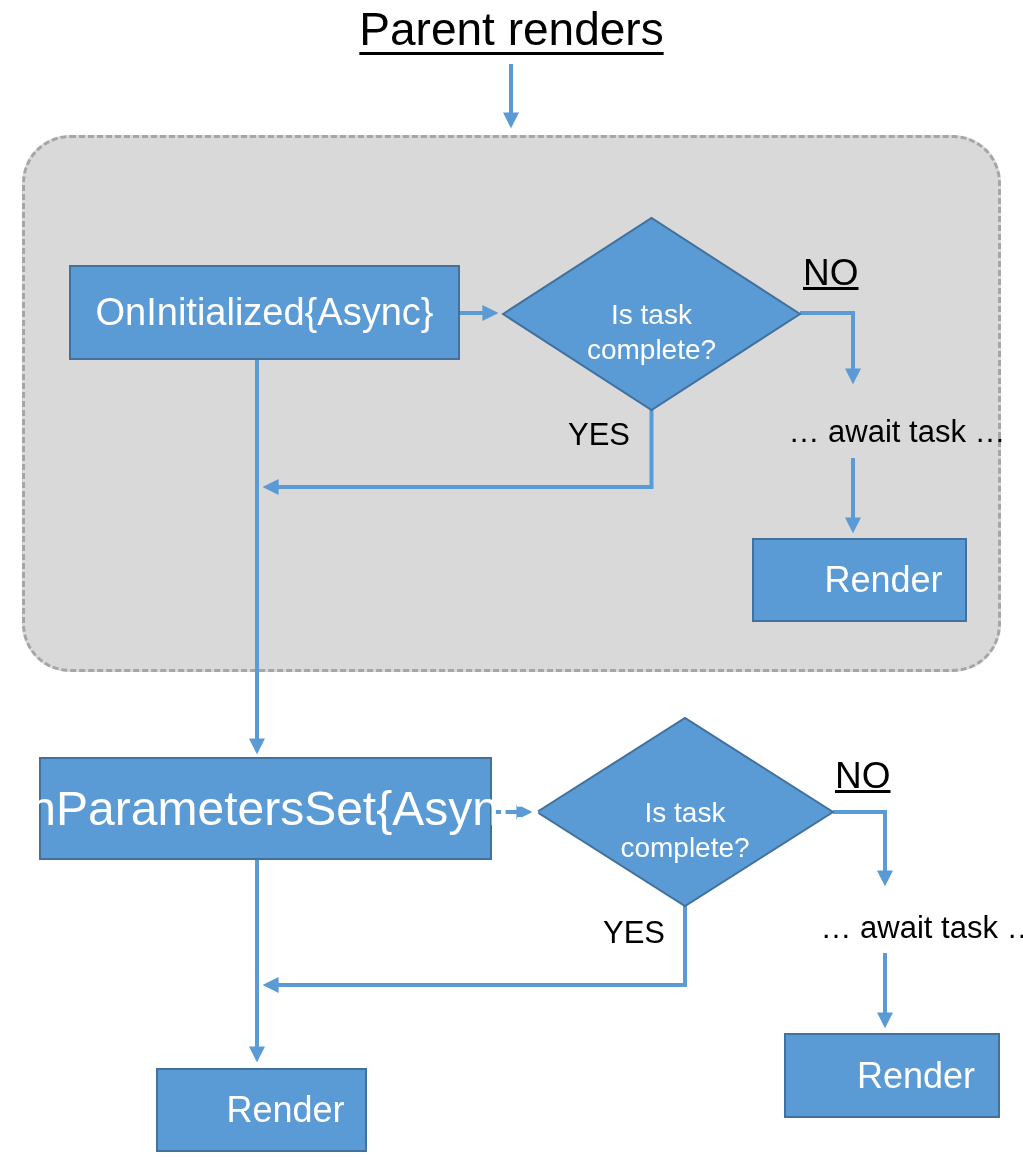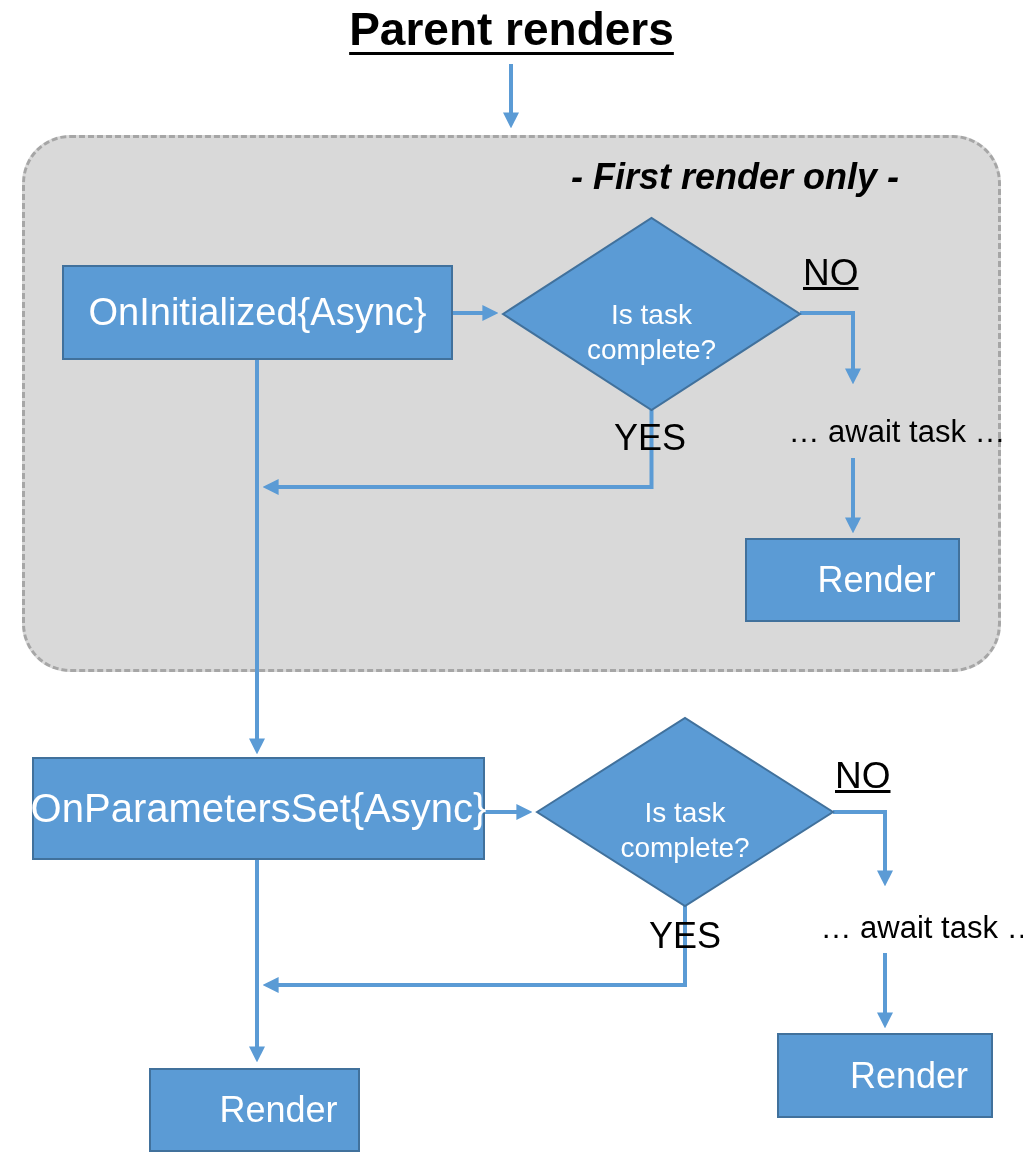--- a/index.html
+++ b/index.html
@@ -13,21 +13,21 @@
     background: #ffffff;
     overflow: hidden;
   }
 
   .title {
     position: absolute;
     top: 2px;
     left: 50%;
     transform: translateX(-50%);
     font-size: 46px;
-    font-weight: 700;
+    font-weight: 400;
     color: #000000;
     text-decoration: underline;
     text-decoration-thickness: 3px;
     text-underline-offset: 7px;
     white-space: nowrap;
   }
 
   .group-box {
     position: absolute;
     left: 22px;
@@ -63,44 +63,45 @@
   .node {
     position: absolute;
     background: #5B9BD5;
     border: 2px solid #41719C;
     color: #ffffff;
     display: flex;
     align-items: center;
     justify-content: center;
     text-align: center;
     white-space: nowrap;
+    margin-left: 7px;
   }
   .node.process { font-size: 38px; }
-  .node.process-wide { font-size: 40px; }
+  .node.process-wide { font-size: 48px; }
   .node.render { font-size: 36px; padding-left: 48px; }
 
   .diamond-label {
     position: absolute;
     display: flex;
     align-items: center;
     justify-content: center;
     color: #ffffff;
     font-size: 28px;
     line-height: 1.25;
     text-align: center;
   }
   .diamond-label .wrap { width: 180px; margin-top: 35px; }
 
   .edge-label {
     position: absolute;
     color: #000000;
     white-space: nowrap;
   }
   .no-label  { font-size: 37px; text-decoration: underline; }
-  .yes-label { font-size: 36px; margin-left: 46px; }
+  .yes-label { font-size: 31px; }
   .await-label { font-size: 31px; transform: translateX(-50%); margin-left: 44px; }
 </style>
 </head>
 <body>
 
 <div class="canvas">
 
   <div class="group-box"></div>
 
   <svg class="connectors" viewBox="0 0 1023 1174" xmlns="http://www.w3.org/2000/svg">
@@ -123,21 +124,20 @@
       <path d="M 257 860 L 257 1056" marker-end="url(#arrowhead)"></path>
     </g>
     <g stroke="#41719C" stroke-width="2" fill="#5B9BD5">
       <polygon points="503,314 651.5,218 800,314 651.5,410"></polygon>
       <polygon points="537,812 685,718 833,812 685,906"></polygon>
     </g>
   </svg>
 
   <div class="title">Parent renders</div>
 
-  <div class="group-label">- First render only -</div>
 
   <div class="node process" style="left:62px; top:265px; width:391px; height:95px;">OnInitialized{Async}</div>
 
   <div class="node process-wide" style="left:32px; top:757px; width:453px; height:103px;">OnParametersSet{Async}</div>
 
   <div class="node render" style="left:745px; top:538px; width:215px; height:84px;">Render</div>
 
   <div class="node render" style="left:777px; top:1033px; width:216px; height:85px;">Render</div>
 
   <div class="node render" style="left:149px; top:1068px; width:211px; height:84px;">Render</div>

